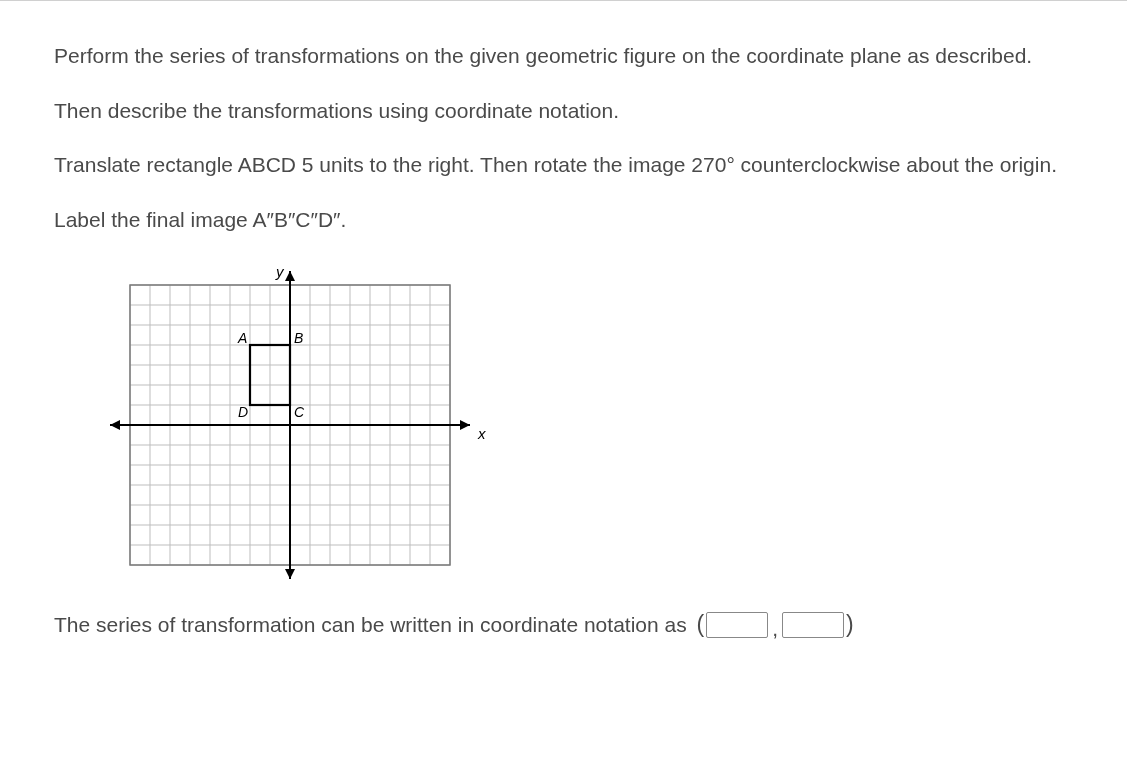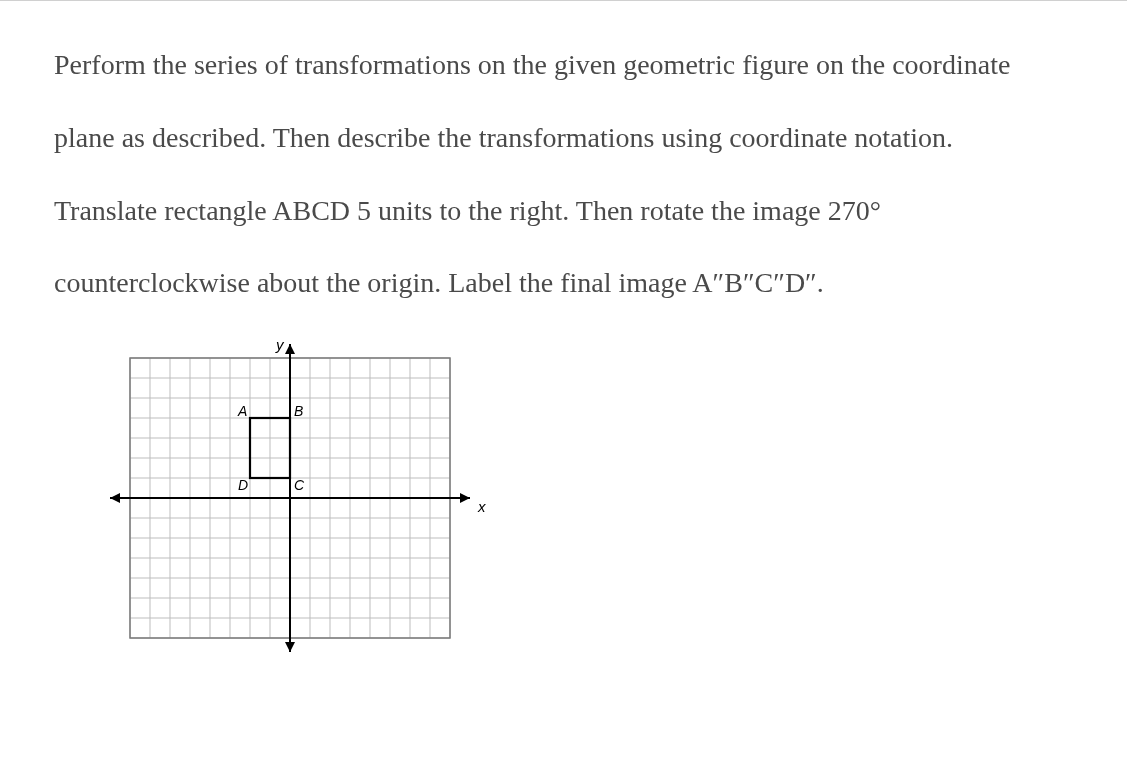--- a/index.html
+++ b/index.html
@@ -9,24 +9,23 @@
     font-family: Arial, Helvetica, sans-serif;
     background: #fff;
     width: 1127px;
   }
   .page {
     border-top: 1px solid #d0d0d0;
     padding: 28px 54px 20px 54px;
   }
   .question-text {
     color: #4a4a4a;
-    font-size: 28px;
+    font-size: 21px;
     line-height: 2.6;
     margin-bottom: 18px;
-    font-family: Liberation Serif, serif;
   }
   .graph-wrap {
     margin: 0 0 26px 36px;
   }
   .graph-svg {
     display: block;
   }
   .answer-line {
     color: #4a4a4a;
     font-size: 21px;
@@ -119,14 +118,23 @@
 
       <rect x="160" y="80" width="40" height="60" fill="none" stroke="#000" stroke-width="2.2"></rect>
 
       <text x="148" y="78" font-size="14" font-style="italic" fill="#000">A</text>
       <text x="204" y="78" font-size="14" font-style="italic" fill="#000">B</text>
       <text x="204" y="152" font-size="14" font-style="italic" fill="#000">C</text>
       <text x="148" y="152" font-size="14" font-style="italic" fill="#000">D</text>
     </svg>
   </div>
 
+  <div class="answer-line">
+    <span>The series of transformation can be written in coordinate notation as</span>
+    <span>&nbsp;</span>
+    <span class="paren">(</span>
+    <span class="input-box"></span>
+    <span class="comma">,</span>
+    <span class="input-box"></span>
+    <span class="paren">)</span>
+  </div>
 
 </div>
 
 </body></html>

